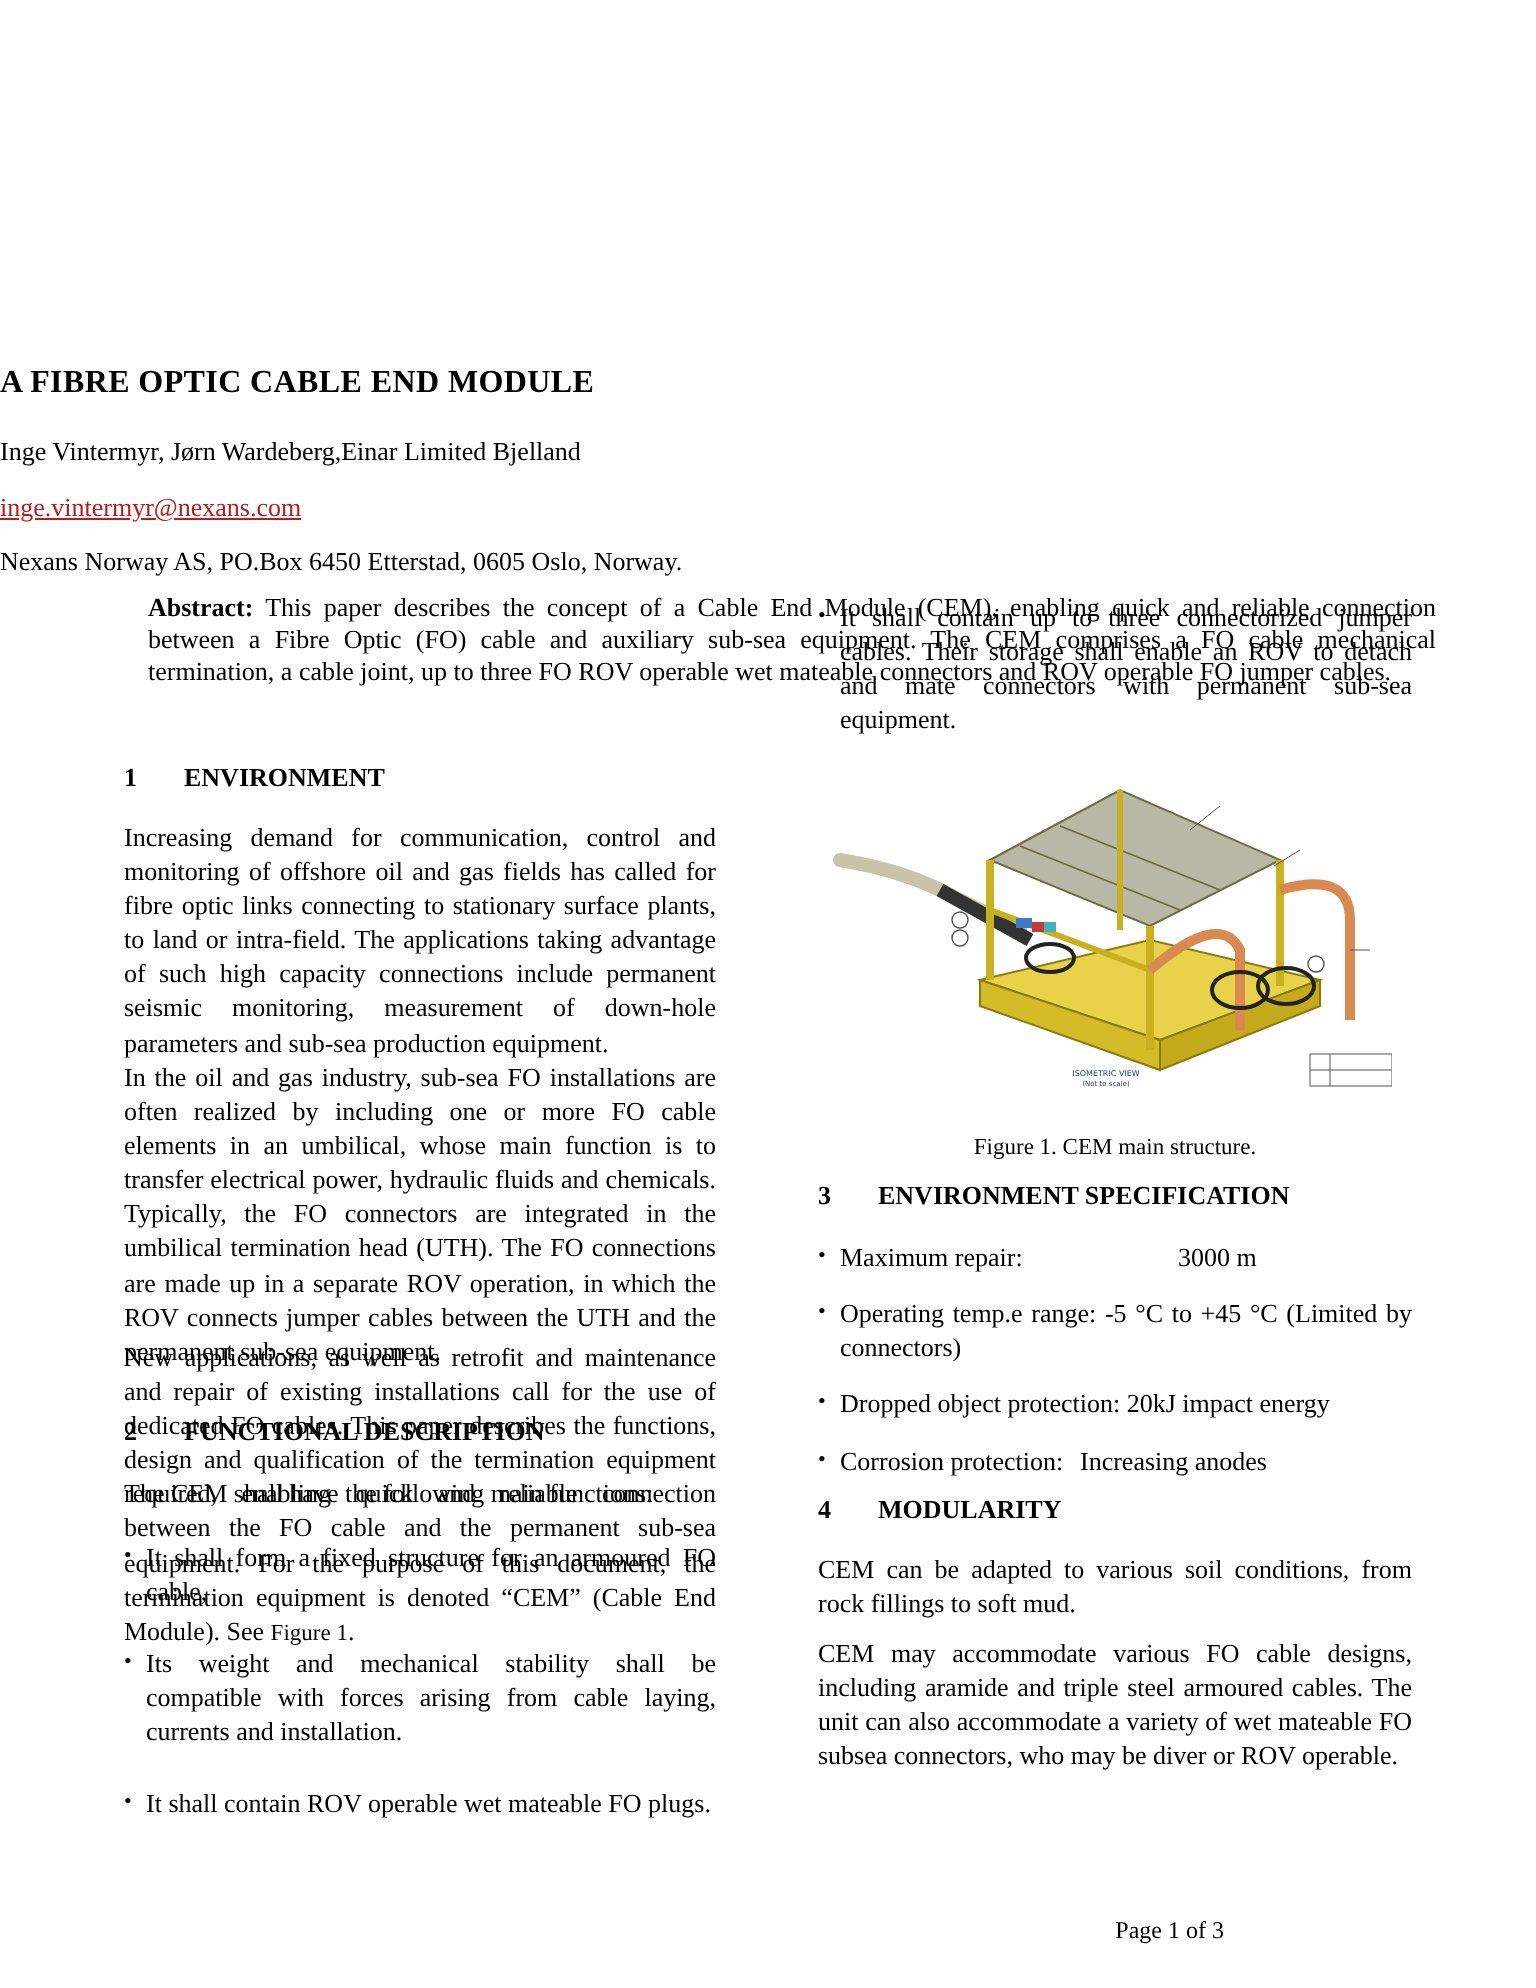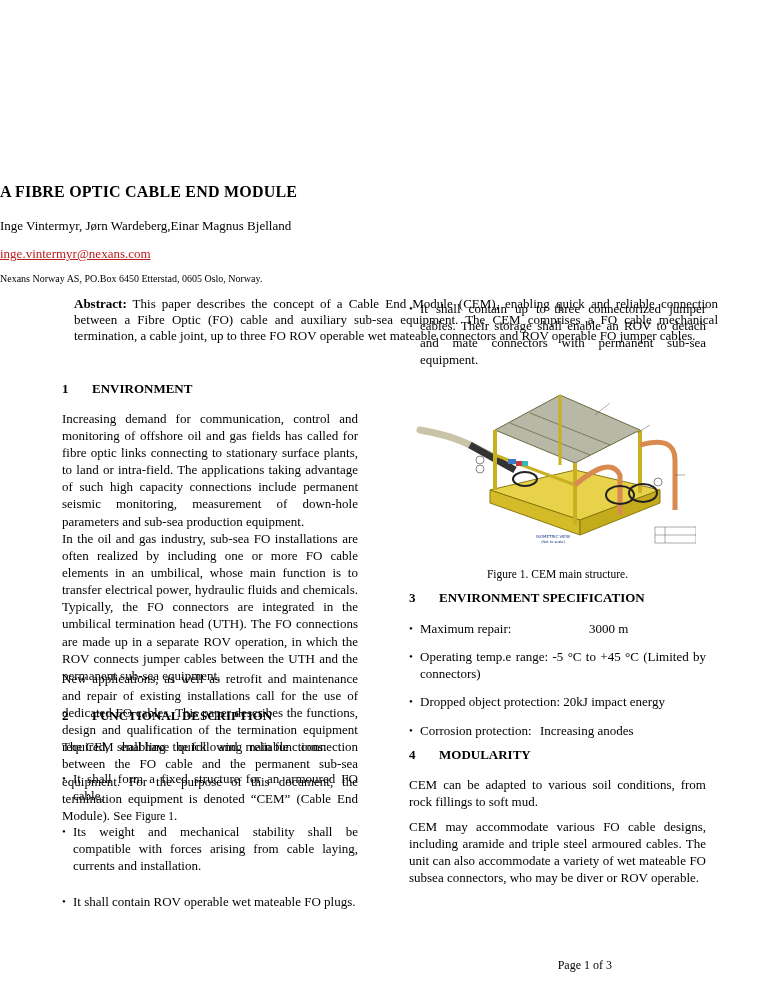--- a/index.html
+++ b/index.html
@@ -3,42 +3,42 @@
 <meta charset="utf-8">
 <style>
   html, body { margin:0; padding:0; background:#ffffff; }
   body { width:768px; height:994px; position:relative; overflow:hidden;
          font-family:"Liberation Serif", serif; color:#000; }
   .page { position:absolute; left:0; top:0; width:768px; height:994px; }
   .center { position:absolute; left:0; width:768px; text-align:left; }
   .title { top:183px; font-size:16px; font-weight:bold; letter-spacing:0.2px; }
   .authors { top:218px; font-size:13px; }
   .email { top:246px; font-size:13px; color:#b91c1c; text-decoration:underline; }
-  .affil { top:273px; font-size:10px; }
+  .affil { top:273px; font-size:13px; }
   .abstract { position:absolute; left:62px; top:296px; width:644px; font-size:13px;
               line-height:15.8px; text-align:justify;margin-left:12px; }
   .abstract b { font-weight:bold; }
   .h { font-weight:bold; font-size:13px; position:absolute; }
   .h .num { display:inline-block; width:30px; }
   .p { position:absolute; text-align:justify; font-size:13px; line-height:17.1px; }
   .bul { position:absolute; font-size:13px; line-height:17.1px; text-align:justify; padding-left:11px; }
   .bul:before { content:"•"; position:absolute; left:0; top:0; font-size:11px; }
   .small { font-size:11.5px; }
   .figure { position:absolute; left:410px; top:375px; width:286px; height:175px; }
   .caption { position:absolute; left:409px; top:568px; width:297px; text-align:center; font-size:11.5px; }
   .spec-label { display:inline-block; }
   .footer { position:absolute; top:958px; left:0; width:612px; text-align:right; font-size:12px; }
 </style>
 </head>
 <body>
 
 <div class="page">
 
   <div class="center title">A FIBRE OPTIC CABLE END MODULE</div>
-  <div class="center authors">Inge Vintermyr, Jørn Wardeberg,Einar Magnus Bjelland</div>
+  <div class="center authors">Inge Vintermyr, Jørn Wardeberg,Einar Limited Bjelland</div>
   <div class="center email">inge.vintermyr@nexans.com</div>
   <div class="center affil">Nexans Norway AS, PO.Box 6450 Etterstad, 0605 Oslo, Norway.</div>
 
   <div class="abstract">
     <b>Abstract:</b><span> This paper describes the concept of a Cable End Module (CEM), enabling quick and reliable connection between a Fibre Optic (FO) cable and auxiliary sub-sea equipment. The CEM comprises a FO cable mechanical termination, a cable joint, up to three FO ROV operable wet mateable connectors and ROV operable FO jumper cables.</span>
   </div>
 
   <div class="h" style="left:62px; top:381px;">
     <span class="num">1</span><span>ENVIRONMENT</span>
   </div>

